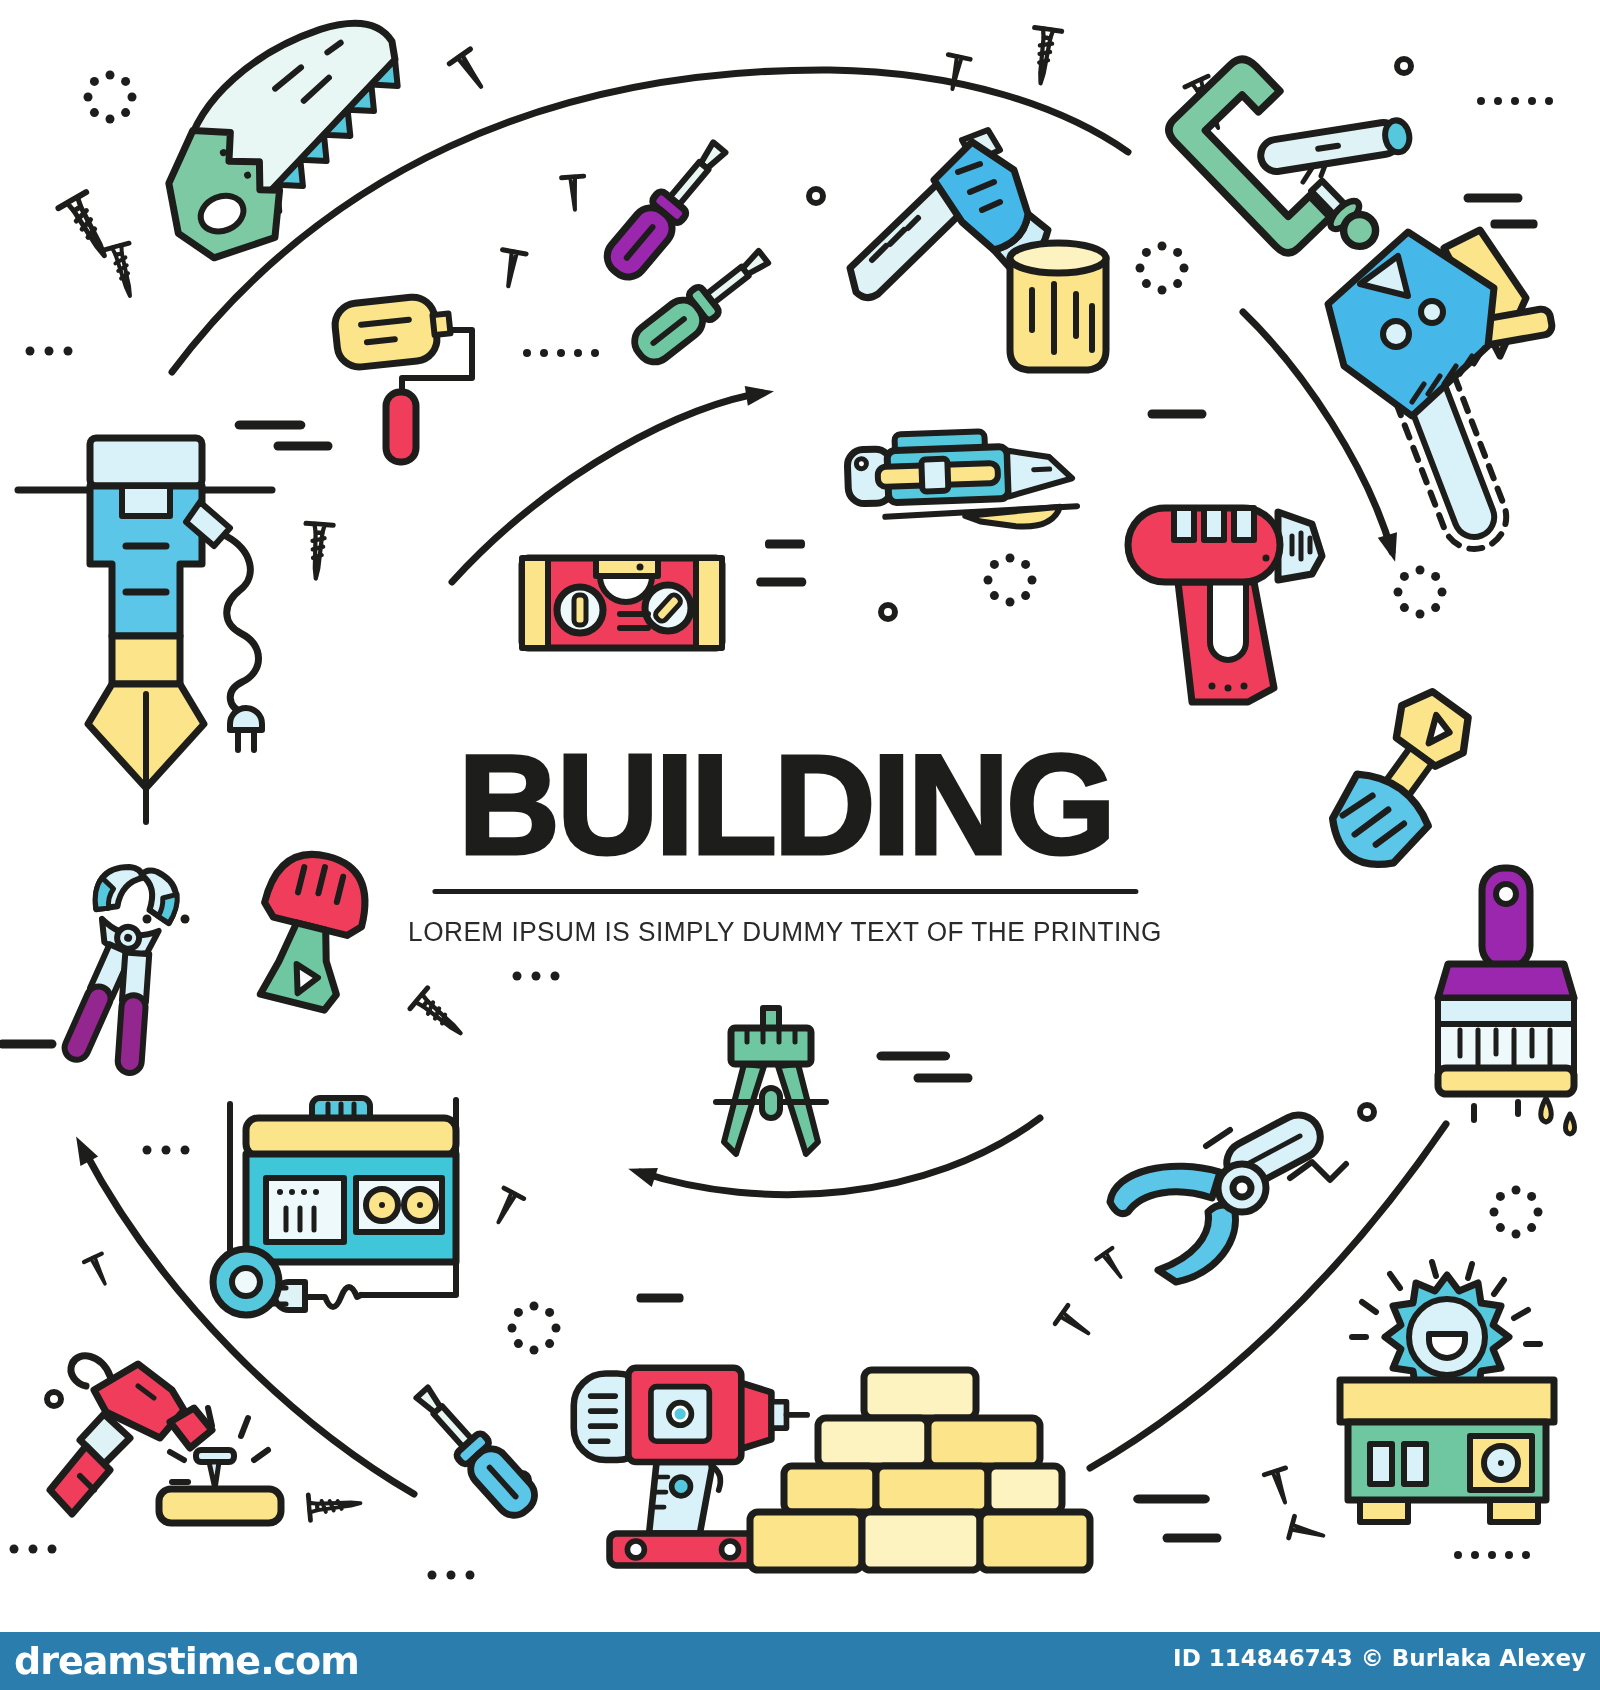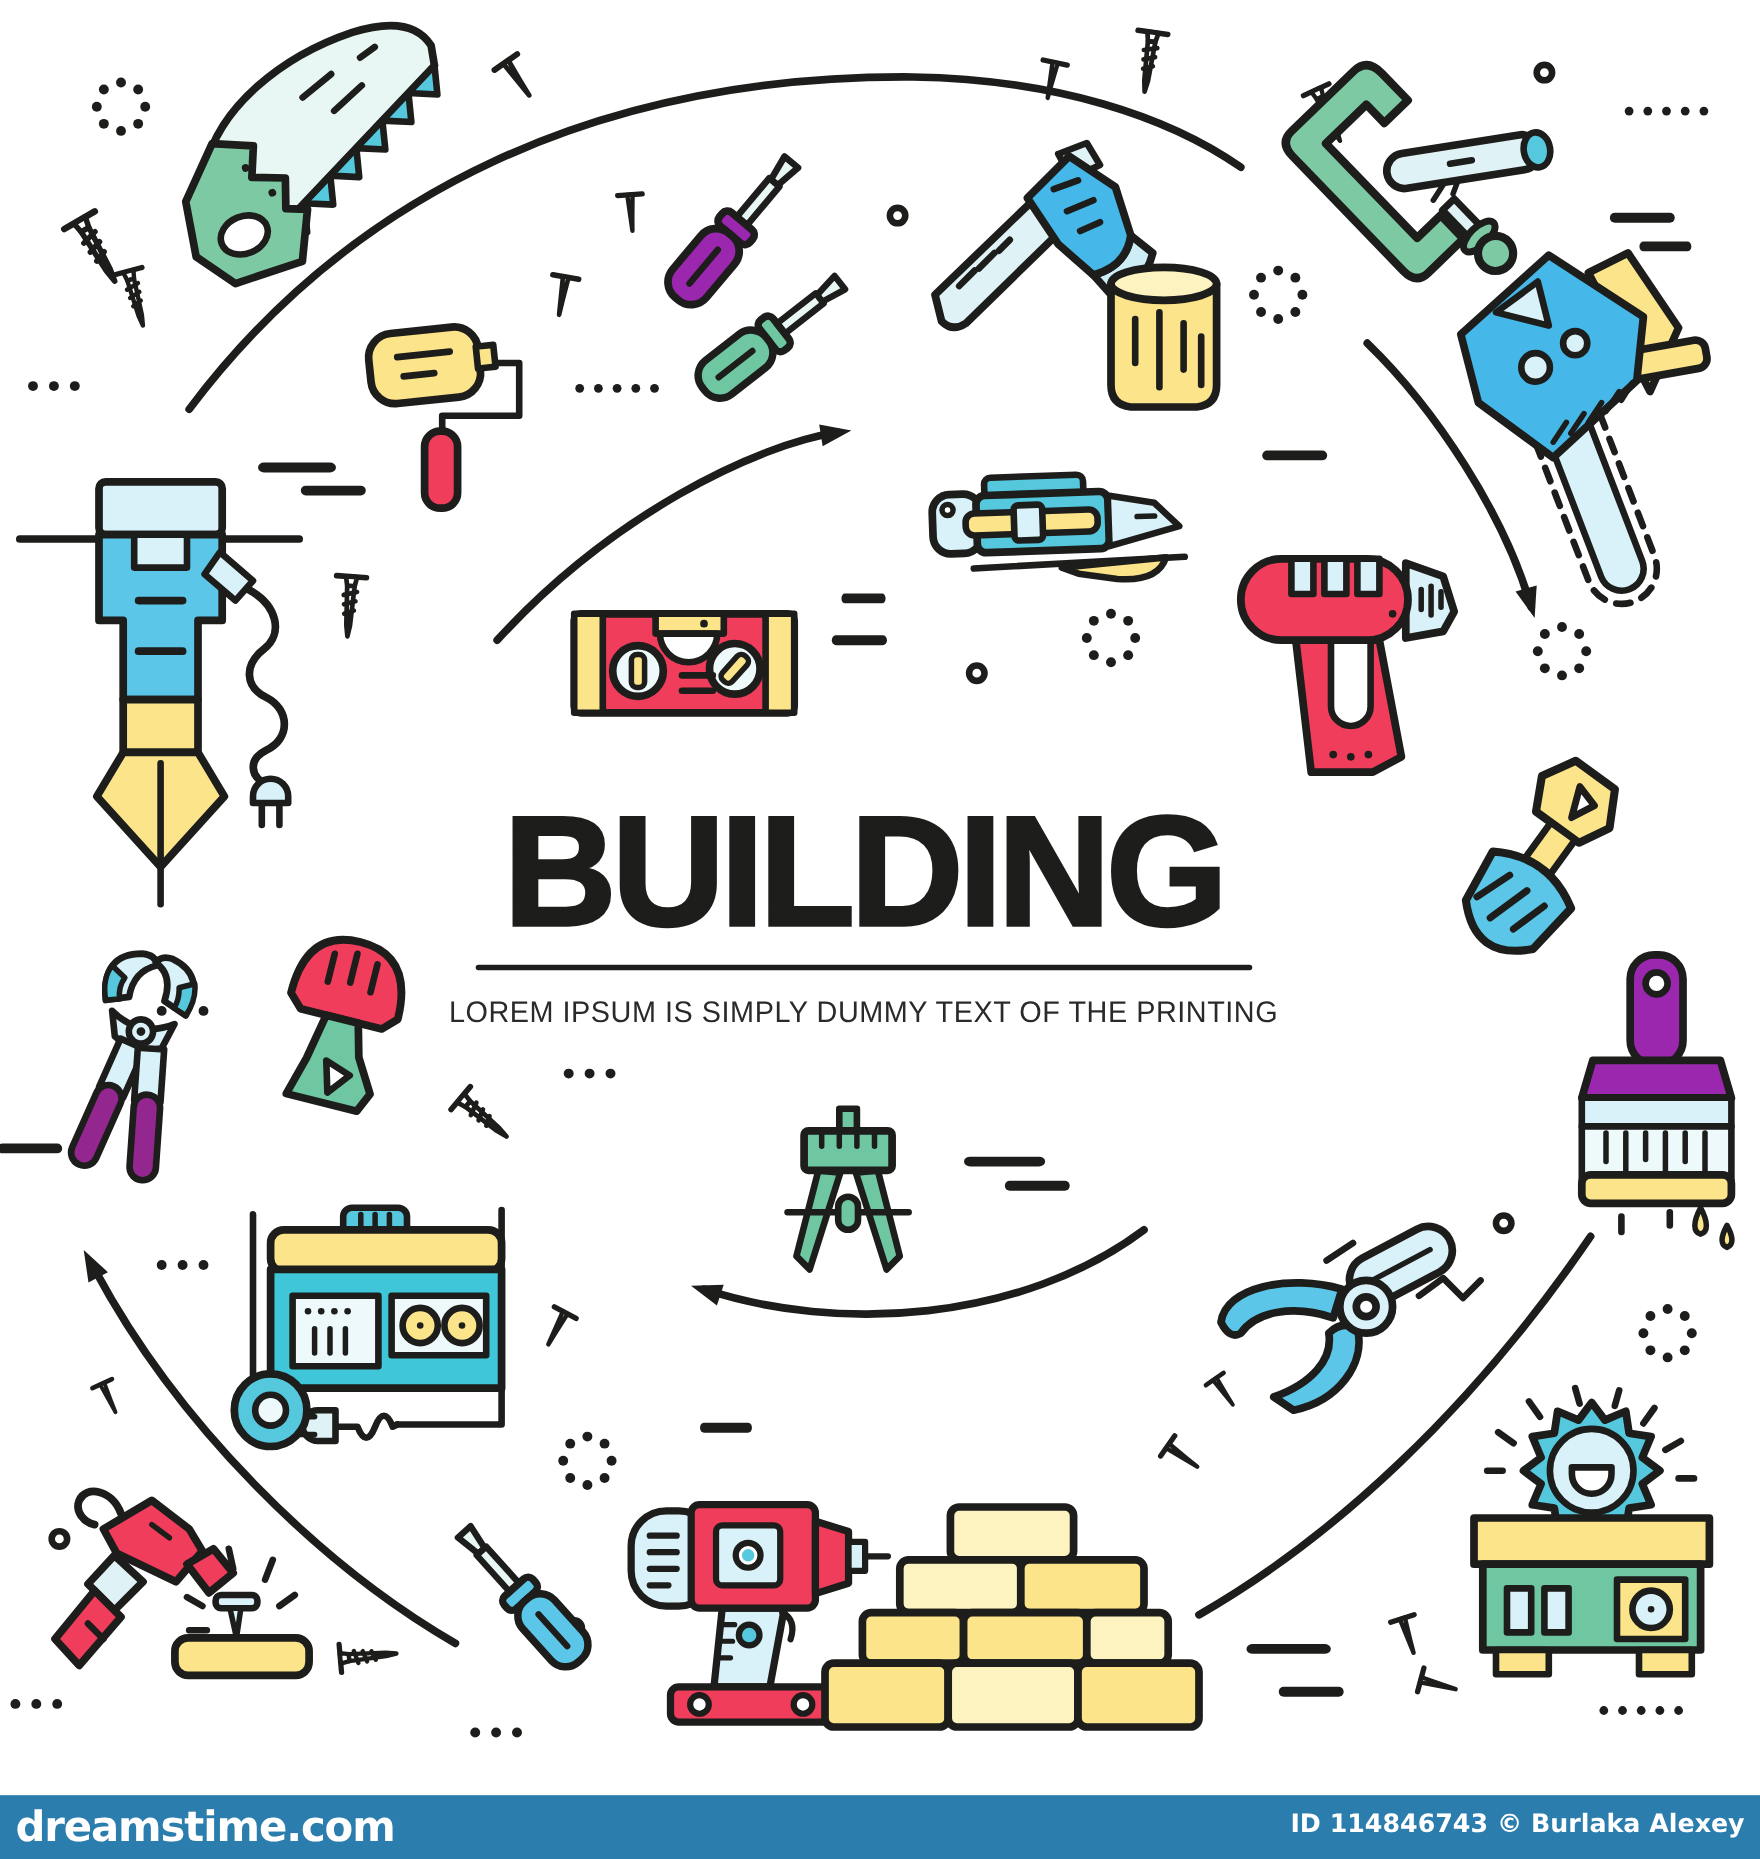--- a/index.html
+++ b/index.html
@@ -14,21 +14,21 @@
     fill:none;
   }
   .icon { position:absolute; }
   .decor { position:absolute; left:0; top:0; }
 
   .center-title {
     position:absolute; left:785px; top:722px; transform:translateX(-50%);
     width:max-content; text-align:center; color:#1d1d1b;
   }
   .center-title h1 {
-    margin:0; font-family:"Liberation Sans", sans-serif;
+    margin:12px; font-family:"Liberation Sans", sans-serif;
     font-size:142px; font-weight:bold; letter-spacing:-4px; line-height:1;
     -webkit-text-stroke:3px #1d1d1b;
   }
   .title-rule { width:706px; height:5px; background:#1d1d1b; margin:13px auto 23px auto; border-radius:3px; }
   .center-title .sub {
     display:inline-block; font-size:27px; font-weight:400; letter-spacing:0.5px;
     color:#2a2a2a; transform:scaleX(0.97); white-space:nowrap;
   }
 
   .bar {

